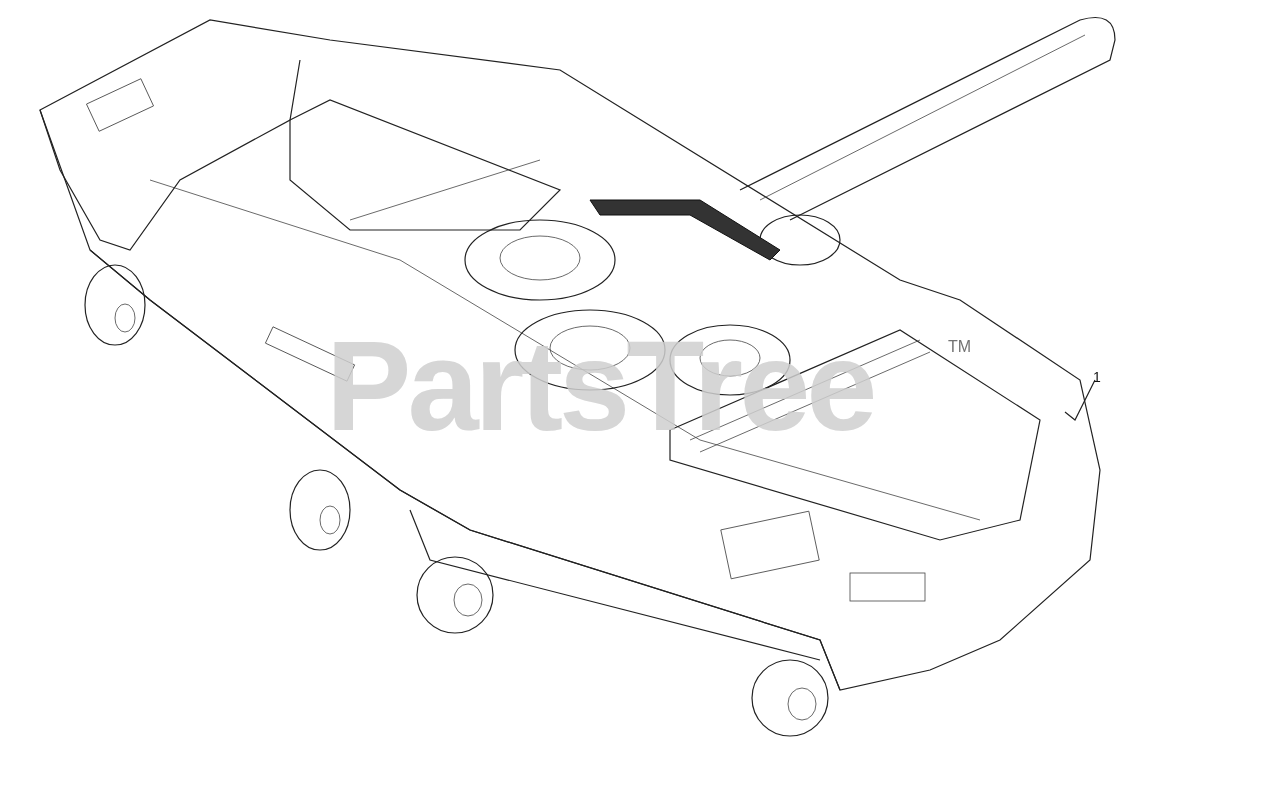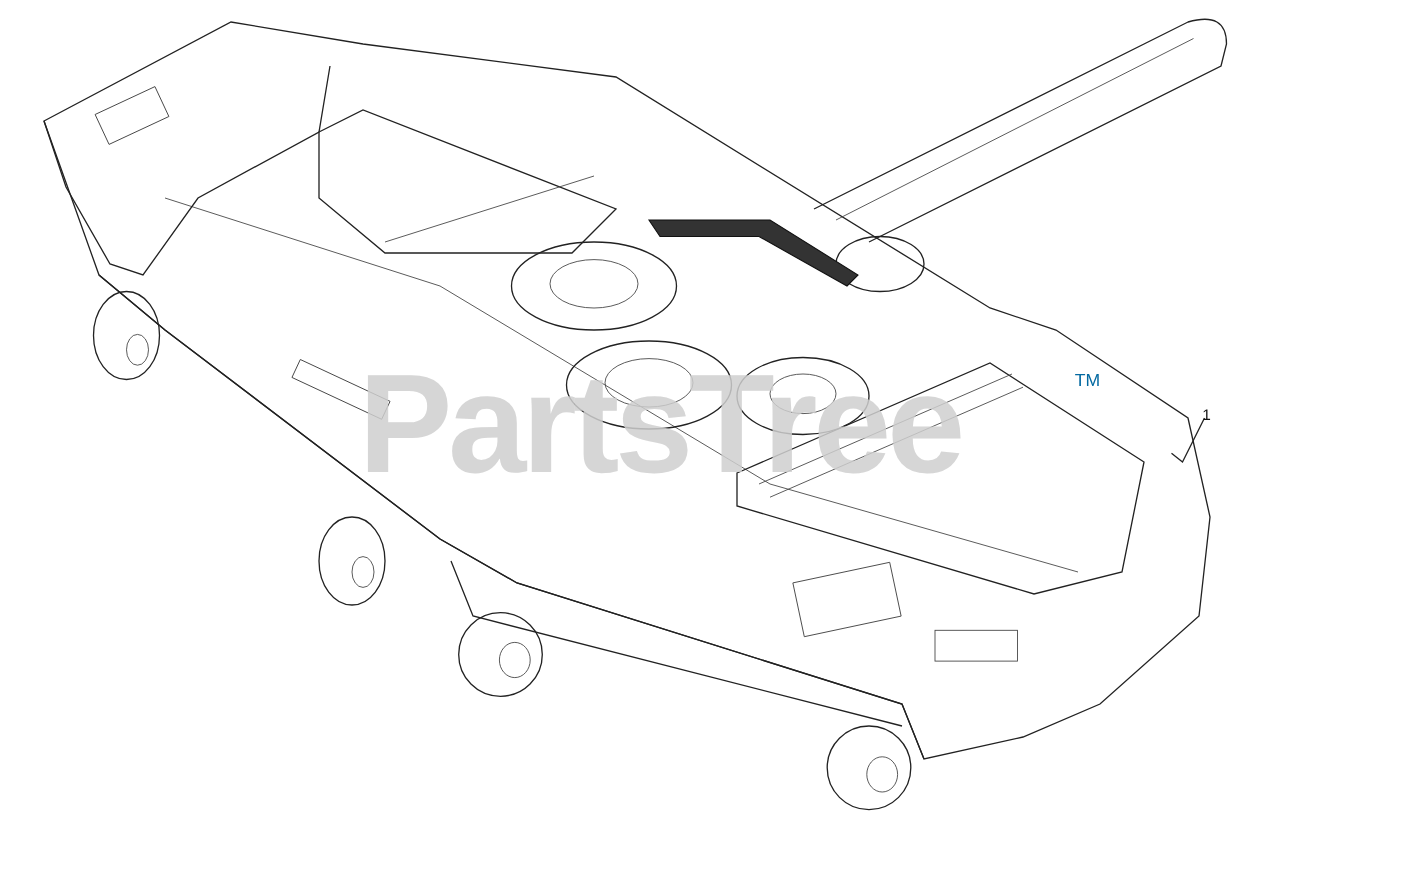--- a/index.html
+++ b/index.html
@@ -1,19 +1,19 @@
 <!DOCTYPE html>
 <html><head>
 <meta charset="utf-8">
 <style>
   html, body { margin:0; padding:0; background:#ffffff; }
   body { width:1280px; height:790px; position:relative; overflow:hidden; font-family:"Liberation Sans", sans-serif; }
   #diagram { position:absolute; left:0; top:0; width:1280px; height:672px; }
   .wm { position:absolute; left:326px; top:322px; font-family:"Liberation Sans", sans-serif; font-weight:700; font-size:128px; color:#cfcfcf; letter-spacing:-4px; line-height:1; pointer-events:none; opacity:0.85; }
-  .tm { position:absolute; left:977px; top:338px; font-family:"Liberation Sans", sans-serif; font-size:16px; color:#0369a1; }
+  .tm { position:absolute; left:948px; top:338px; font-family:"Liberation Sans", sans-serif; font-size:16px; color:#737373; }
   .callout { position:absolute; left:1093px; top:369px; font-family:"Liberation Sans", sans-serif; font-size:14px; color:#111; }
   svg .ln { fill:none; stroke:#222; stroke-width:1.2; }
   svg .lt { fill:none; stroke:#444; stroke-width:0.8; }
   svg .dk { fill:#333; stroke:#111; stroke-width:1; }
 </style>
 </head>
 <body>
 
 <div id="diagram">
   <svg width="1280" height="790" viewBox="0 0 1280 790">

